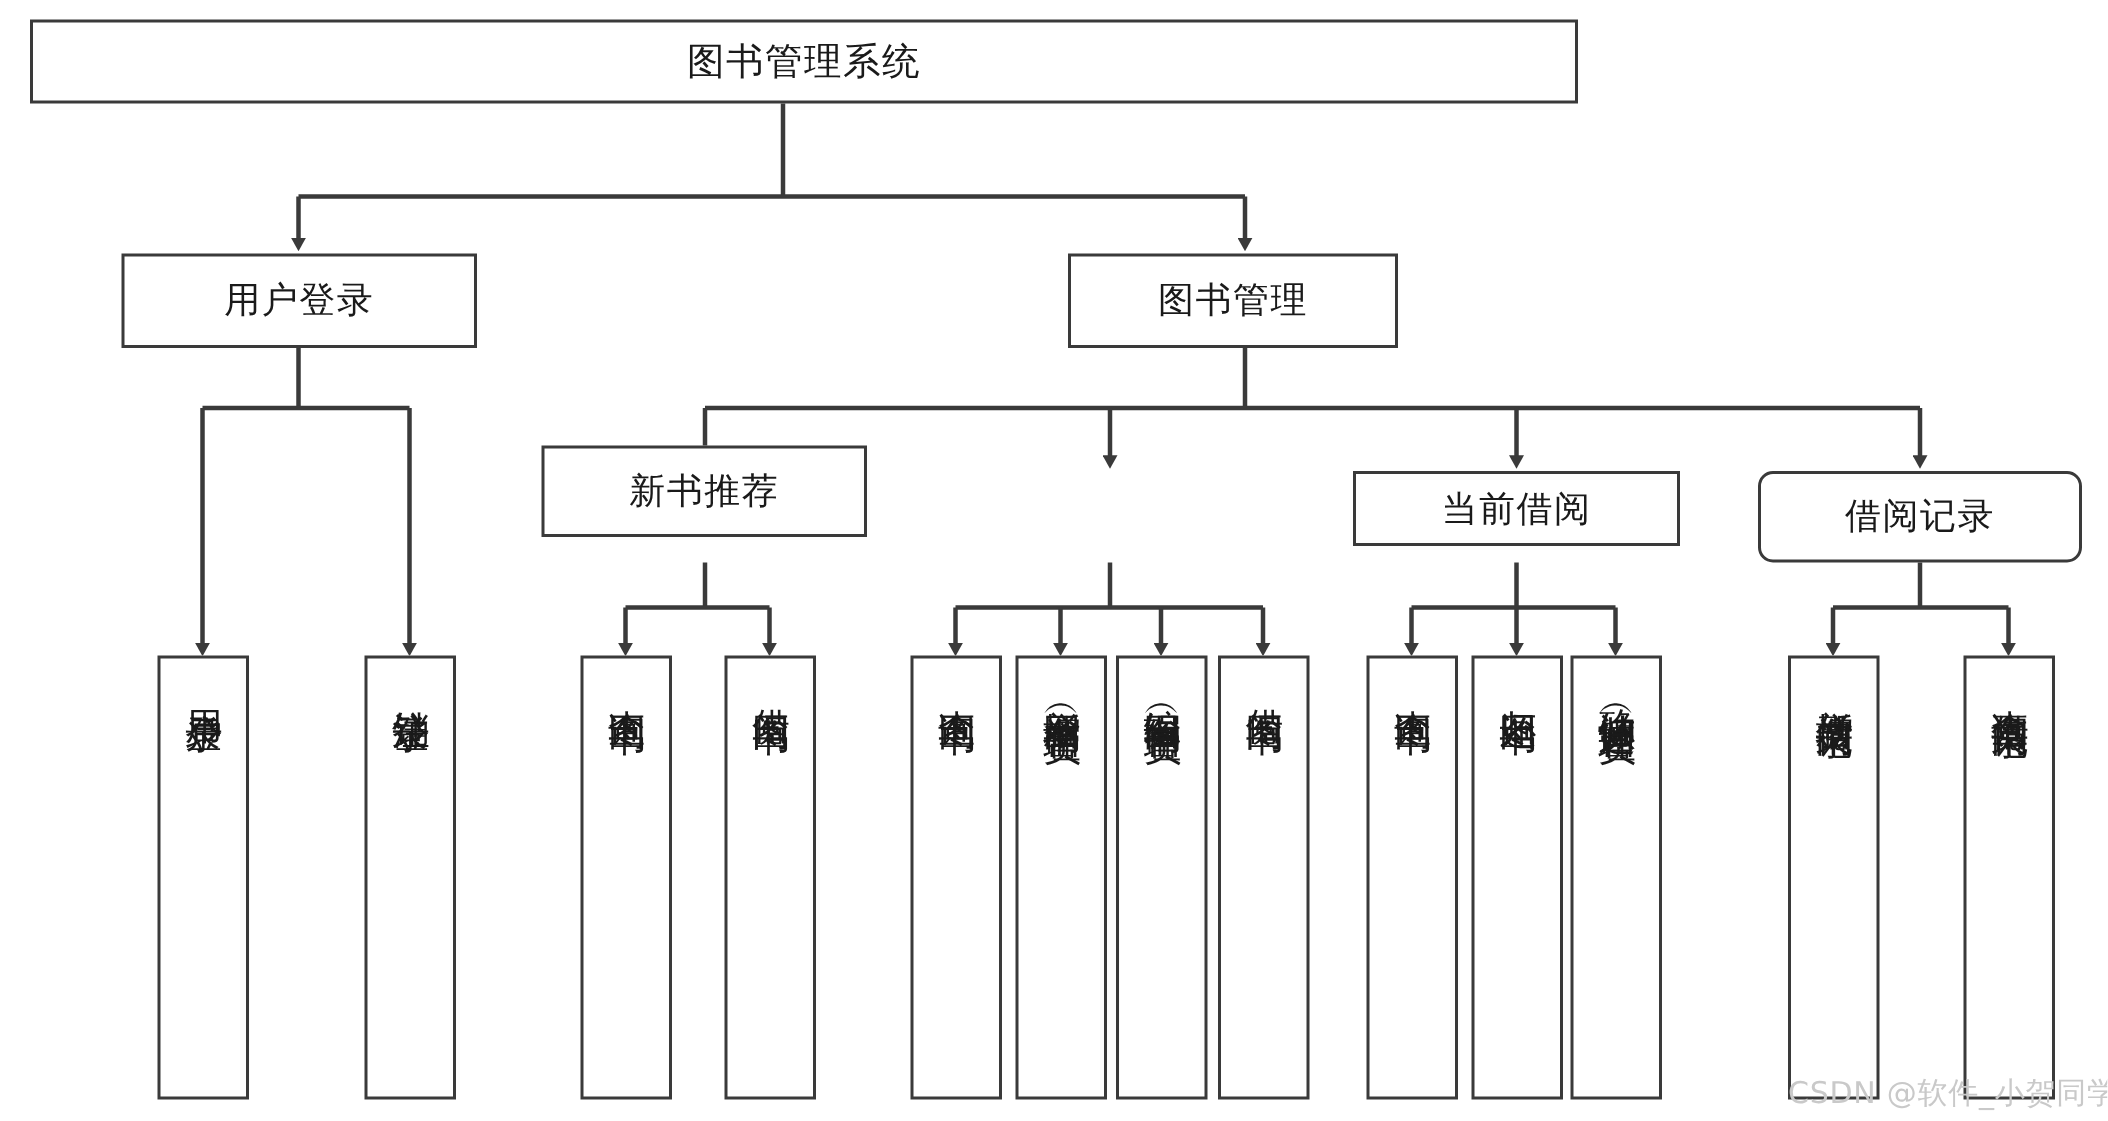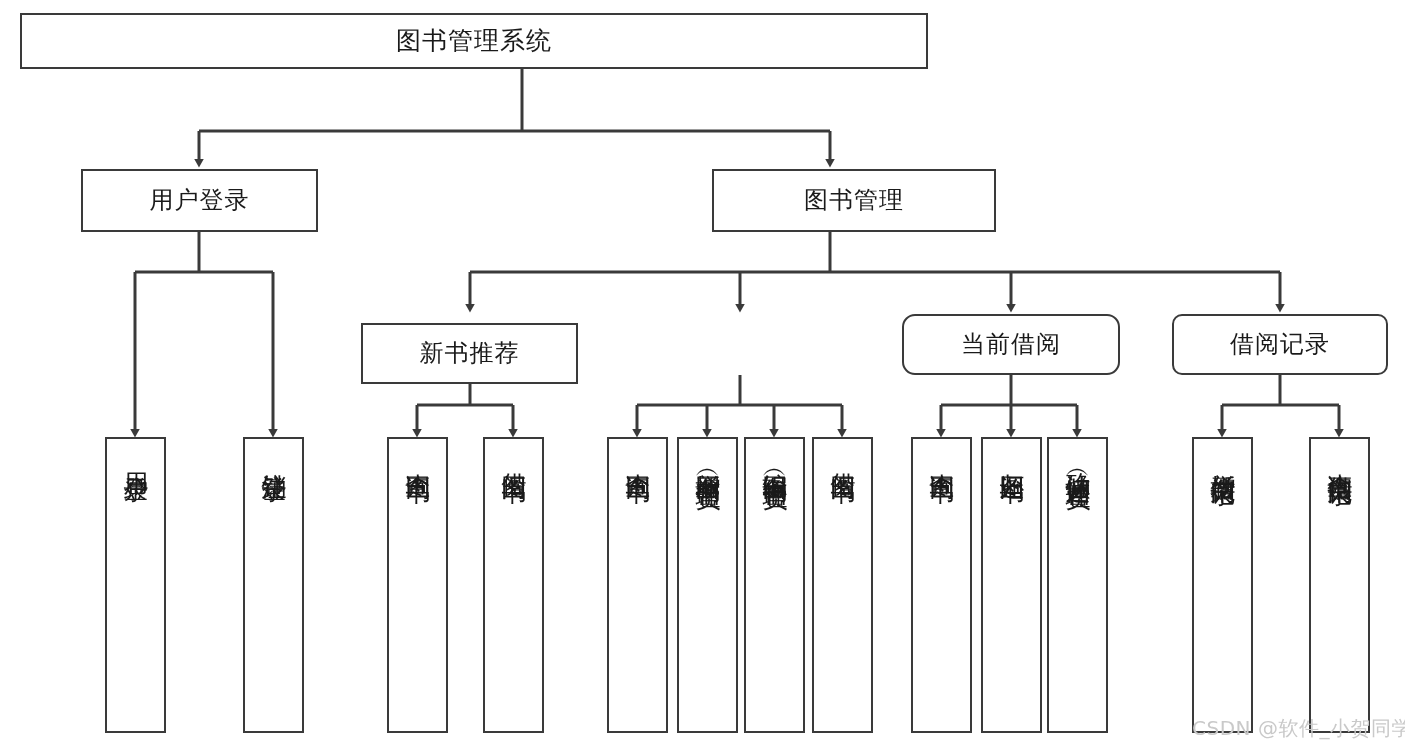--- a/index.html
+++ b/index.html
@@ -119,35 +119,35 @@
       <path d="M1011,405 L1011,430" marker-end="url(#arrow)"></path>
       <path d="M1077,405 L1077,430" marker-end="url(#arrow)"></path>
 
       <path d="M1280,375 L1280,405"></path>
       <path d="M1222,405 L1339,405"></path>
       <path d="M1222,405 L1222,430" marker-end="url(#arrow)"></path>
       <path d="M1339,405 L1339,430" marker-end="url(#arrow)"></path>
     </g>
   </svg>
 
-  <div class="node root h" style="left:20px;top:13px;width:908px;height:56px;">
+  <div class="node root h" style="left:20px;top:13px;width:1032px;height:56px;">
     <span class="label">图书管理系统</span>
   </div>
 
   <div class="node h" style="left:81px;top:169px;width:237px;height:63px;">
     <span class="label">用户登录</span>
   </div>
-  <div class="node h" style="left:712px;top:169px;width:284px;height:63px;">
+  <div class="node h" style="left:712px;top:169px;width:220px;height:63px;">
     <span class="label">图书管理</span>
   </div>
 
-  <div class="node h" style="left:361px;top:323px;width:217px;height:61px;">
+  <div class="node h" style="left:361px;top:297px;width:217px;height:61px;">
     <span class="label">新书推荐</span>
   </div>
-  <div class="node h" style="left:902px;top:314px;width:218px;height:61px;border-radius:13px;">
+  <div class="node h" style="left:902px;top:314px;width:218px;height:50px;">
     <span class="label">当前借阅</span>
   </div>
   <div class="node h" style="left:1172px;top:314px;width:216px;height:61px;border-radius:10px;">
     <span class="label">借阅记录</span>
   </div>
 
   <div class="node v" style="left:105px;top:437px;width:61px;height:296px;">
     <span class="label">用户登录</span>
   </div>
   <div class="node v" style="left:243px;top:437px;width:61px;height:296px;">

